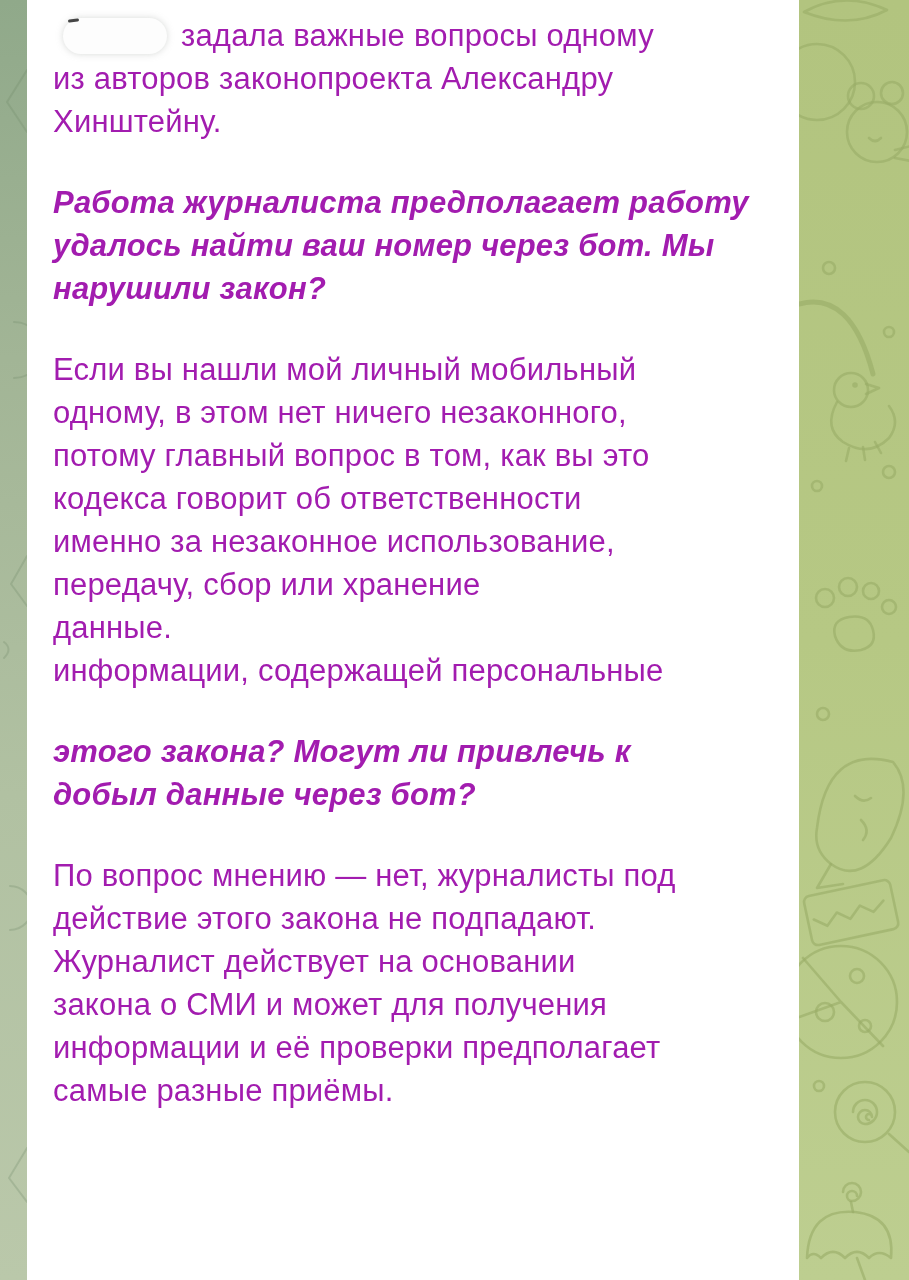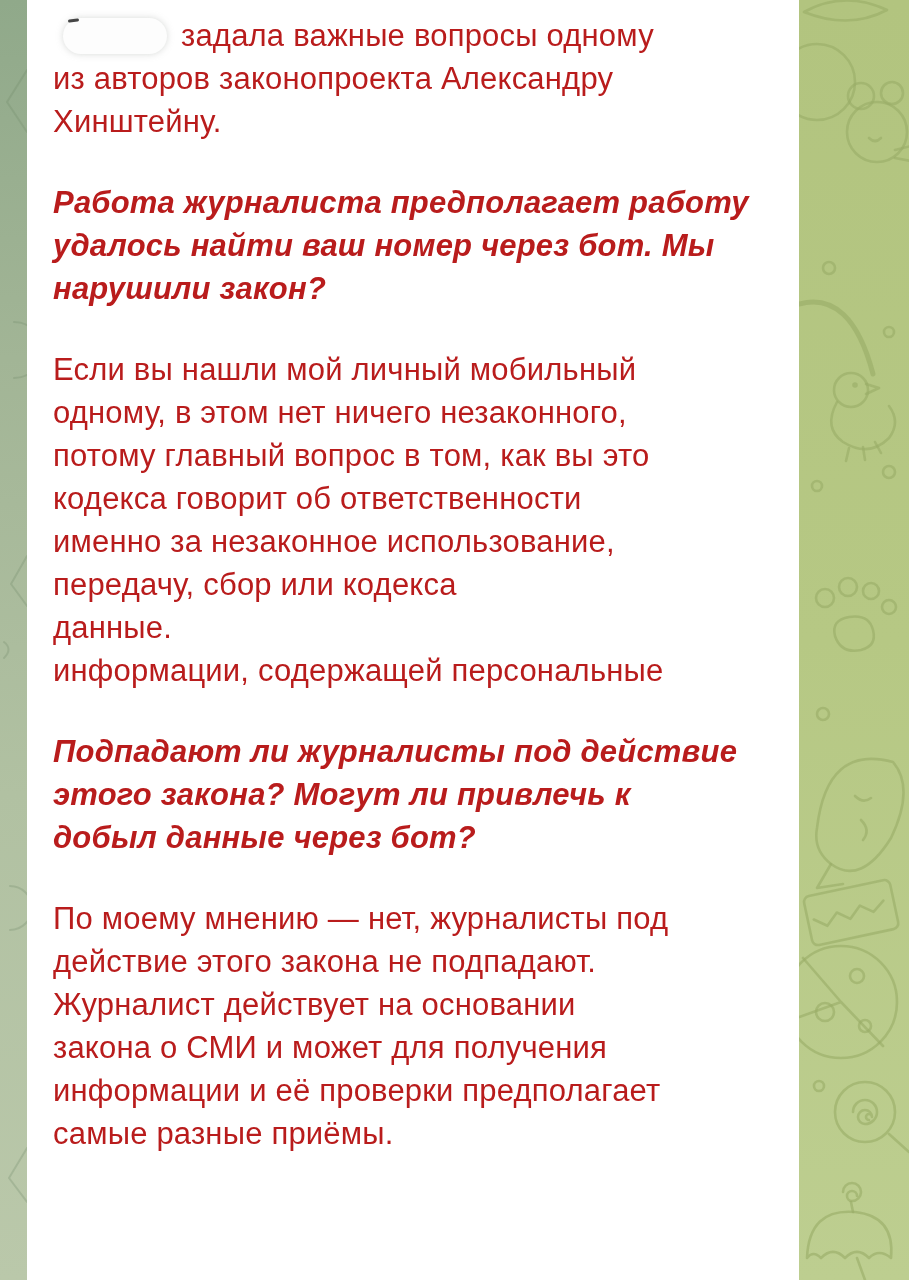--- a/index.html
+++ b/index.html
@@ -29,21 +29,21 @@
   
   .bubble{
     position:absolute;left:27px;top:0;width:772px;height:1280px;
     background:#ffffff;box-sizing:border-box;
     padding:14px 0 0 26px;
   }
   .para{margin:0 0 38px 0;padding:0;}
   .line{
     display:block;white-space:nowrap;
     font-size:31px;line-height:43px;letter-spacing:0.2px;
-    color:#b91c1c;
+    color:#a21caf;
   }
   .bold .line{font-weight:700;font-style:italic;}
 
   
   .redact{
     display:inline-block;width:104px;height:36px;
     margin:0 14px 0 10px;vertical-align:-8px;
     background:#fdfdfd;border-radius:18px;
     box-shadow:0 0 7px rgba(150,155,150,0.38);
     position:relative;
@@ -89,31 +89,30 @@
         <span class="line">Работа журналиста предполагает работу</span>
         <span class="line">удалось найти ваш номер через бот. Мы</span>
         <span class="line">нарушили закон?</span>
       </p>
       <p class="para">
         <span class="line">Если вы нашли мой личный мобильный</span>
         <span class="line">одному, в этом нет ничего незаконного,</span>
         <span class="line">потому главный вопрос в том, как вы это</span>
         <span class="line">кодекса говорит об ответственности</span>
         <span class="line">именно за незаконное использование,</span>
-        <span class="line">передачу, сбор или кодекса</span>
+        <span class="line">передачу, сбор или хранение</span>
         <span class="line">данные.</span>
         <span class="line">информации, содержащей персональные</span>
       </p>
       <p class="para bold">
-        <span class="line">Подпадают ли журналисты под действие</span>
         <span class="line">этого закона? Могут ли привлечь к</span>
         <span class="line">добыл данные через бот?</span>
       </p>
       <p class="para">
-        <span class="line">По моему мнению — нет, журналисты под</span>
+        <span class="line">По вопрос мнению — нет, журналисты под</span>
         <span class="line">действие этого закона не подпадают.</span>
         <span class="line">Журналист действует на основании</span>
         <span class="line">закона о СМИ и может для получения</span>
         <span class="line">информации и её проверки предполагает</span>
         <span class="line">самые разные приёмы.</span>
       </p>
     </div>
 
   <div class="bg-right">
     <svg width="110" height="1280" viewBox="0 0 110 1280">

